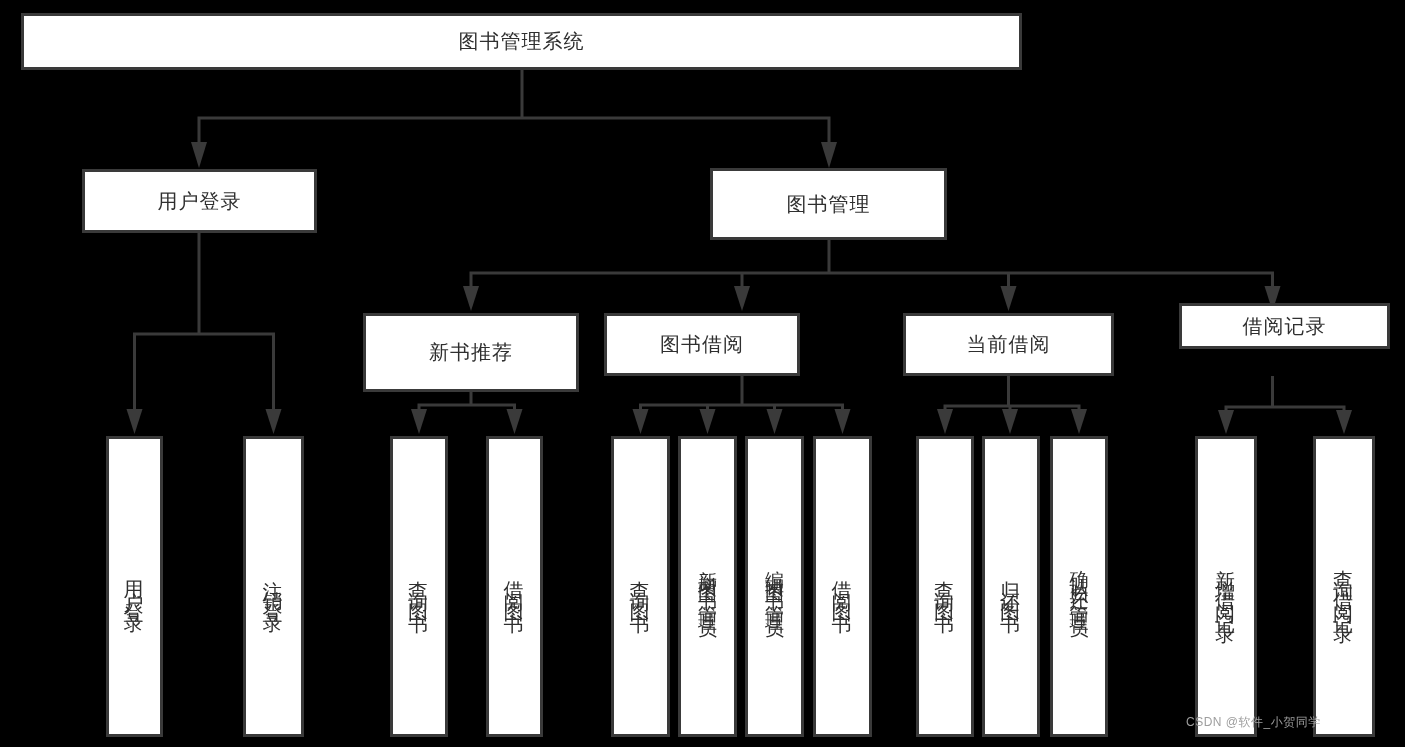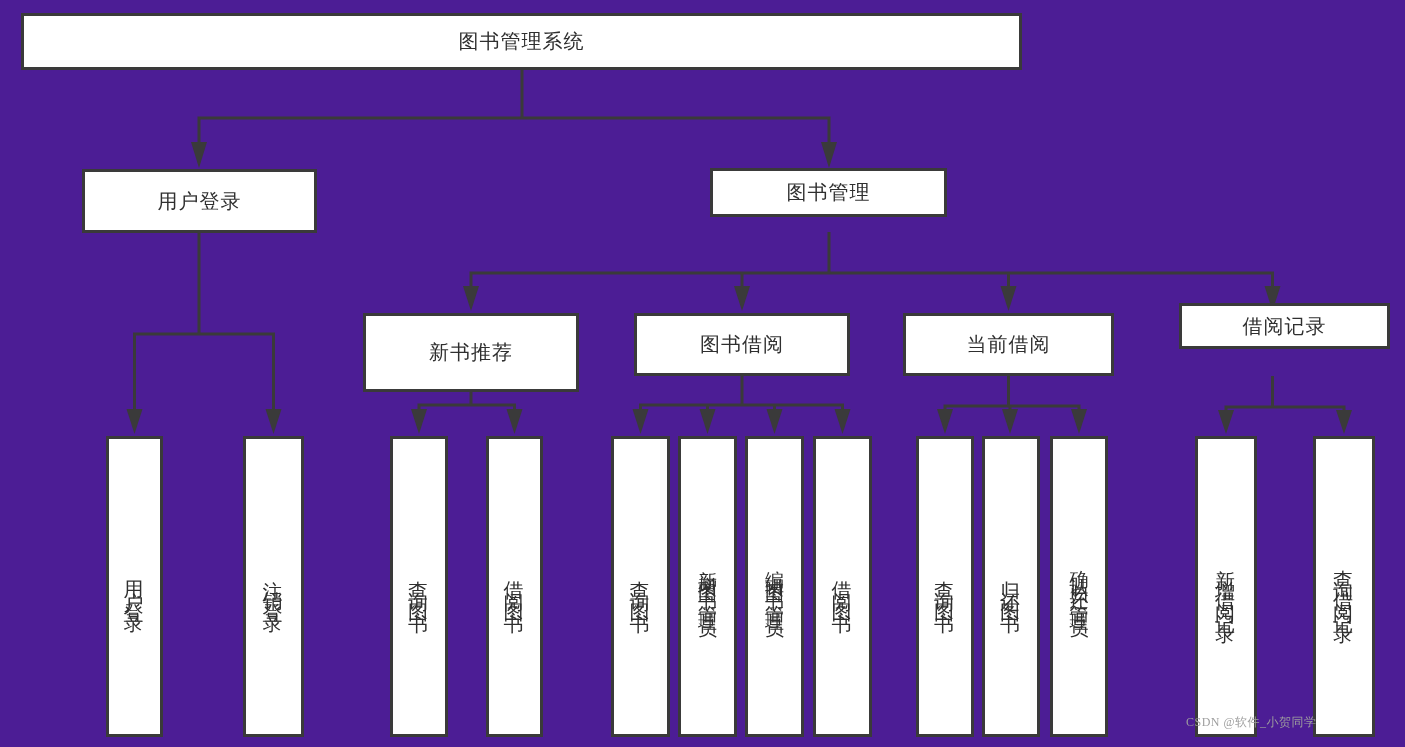--- a/index.html
+++ b/index.html
@@ -4,22 +4,22 @@
 <style>
   html, body {
     margin: 0;
     padding: 0;
     background: #ffffff;
   }
   #stage {
     position: relative;
     width: 1405px;
     height: 747px;
-    background: #4c1d95;
-    font-family: Liberation Serif, serif;
+    background: #000000;
+    font-family: Liberation Sans, sans-serif;
     color: #2f2f2f;
     overflow: hidden;
   }
   .node {
     position: absolute;
     box-sizing: border-box;
     border: 3px solid #3a3a3a;
     background: #ffffff;
     display: flex;
     align-items: center;
@@ -114,28 +114,28 @@
     </g>
   </svg>
 
   <div class="node" style="left:21px; top:13px; width:1001px; height:57px;">
     <span class="hlabel">图书管理系统</span>
   </div>
 
   <div class="node" style="left:82px; top:169px; width:235px; height:64px;">
     <span class="hlabel">用户登录</span>
   </div>
-  <div class="node" style="left:710px; top:168px; width:237px; height:49px;align-items:center;">
+  <div class="node" style="left:710px; top:168px; width:237px; height:72px;align-items:center;">
     <span class="hlabel">图书管理</span>
   </div>
 
   <div class="node" style="left:363px; top:313px; width:216px; height:79px;">
     <span class="hlabel">新书推荐</span>
   </div>
-  <div class="node" style="left:634px; top:313px; width:216px; height:63px;">
+  <div class="node" style="left:604px; top:313px; width:196px; height:63px;">
     <span class="hlabel">图书借阅</span>
   </div>
   <div class="node" style="left:903px; top:313px; width:211px; height:63px;">
     <span class="hlabel">当前借阅</span>
   </div>
   <div class="node" style="left:1167px; top:303px; width:211px; height:46px;margin-left:12px;">
     <span class="hlabel">借阅记录</span>
   </div>
 
   <div class="node" style="left:106px; top:436px; width:57px; height:301px;">

